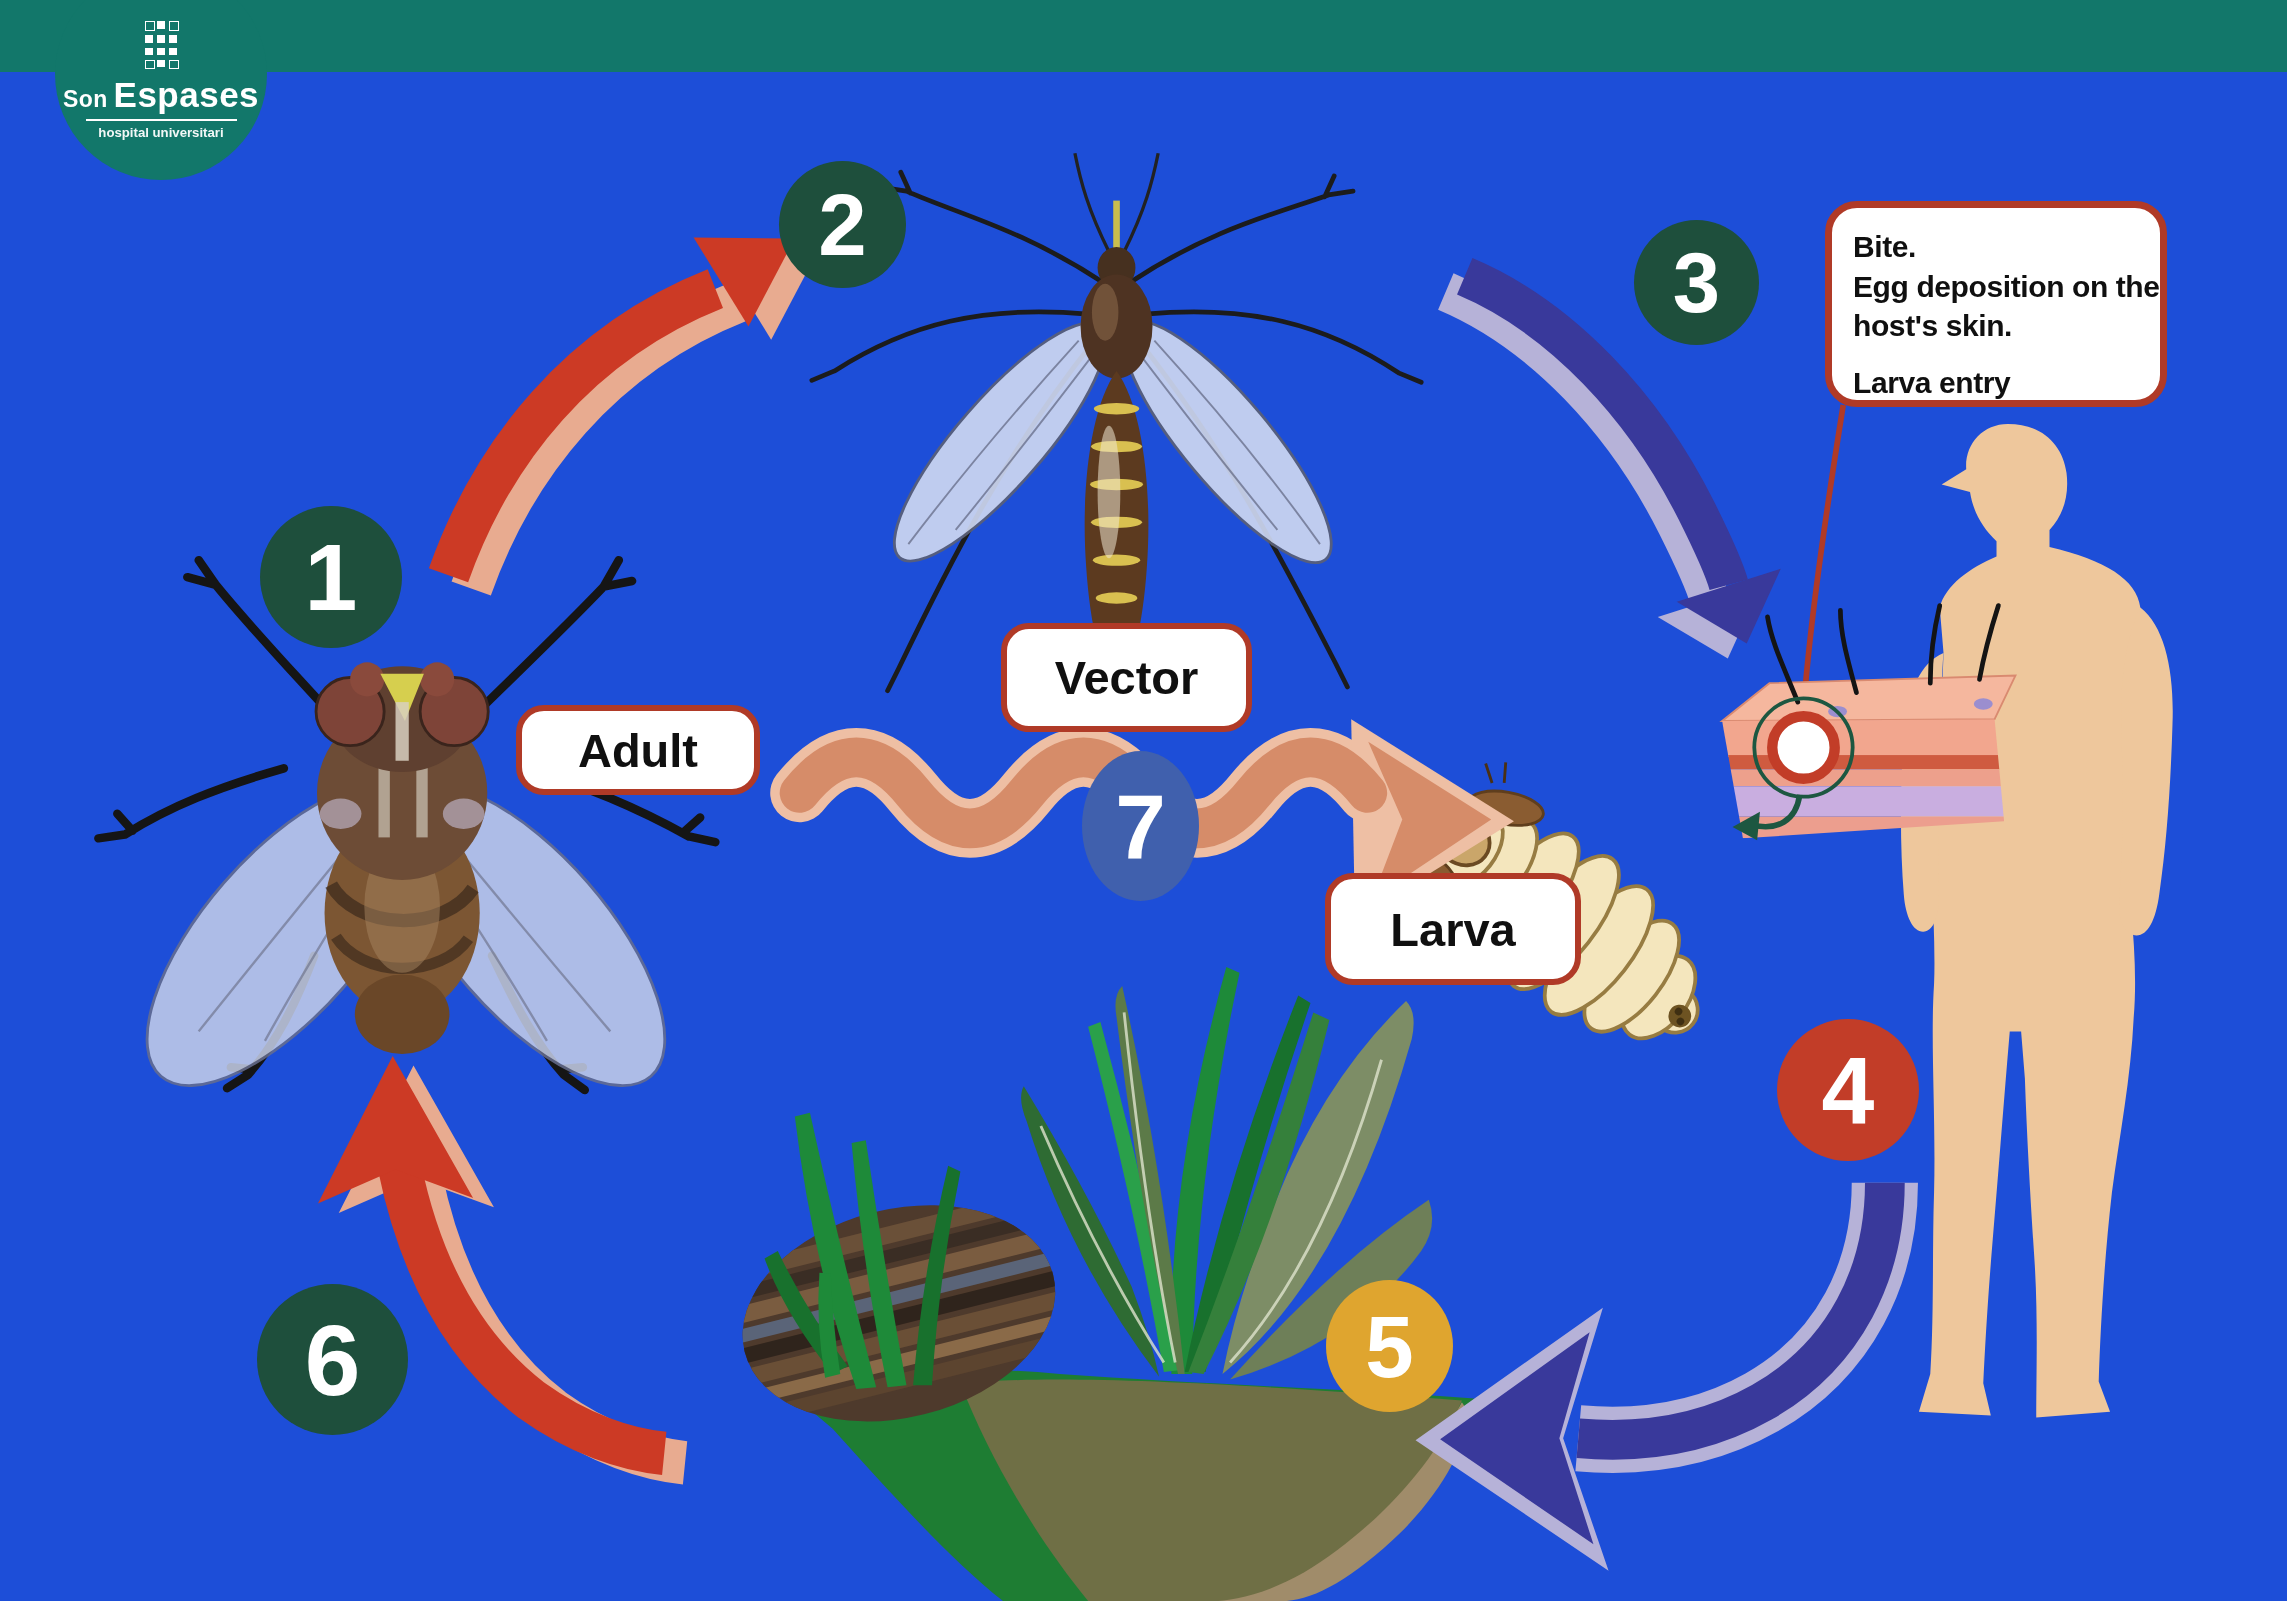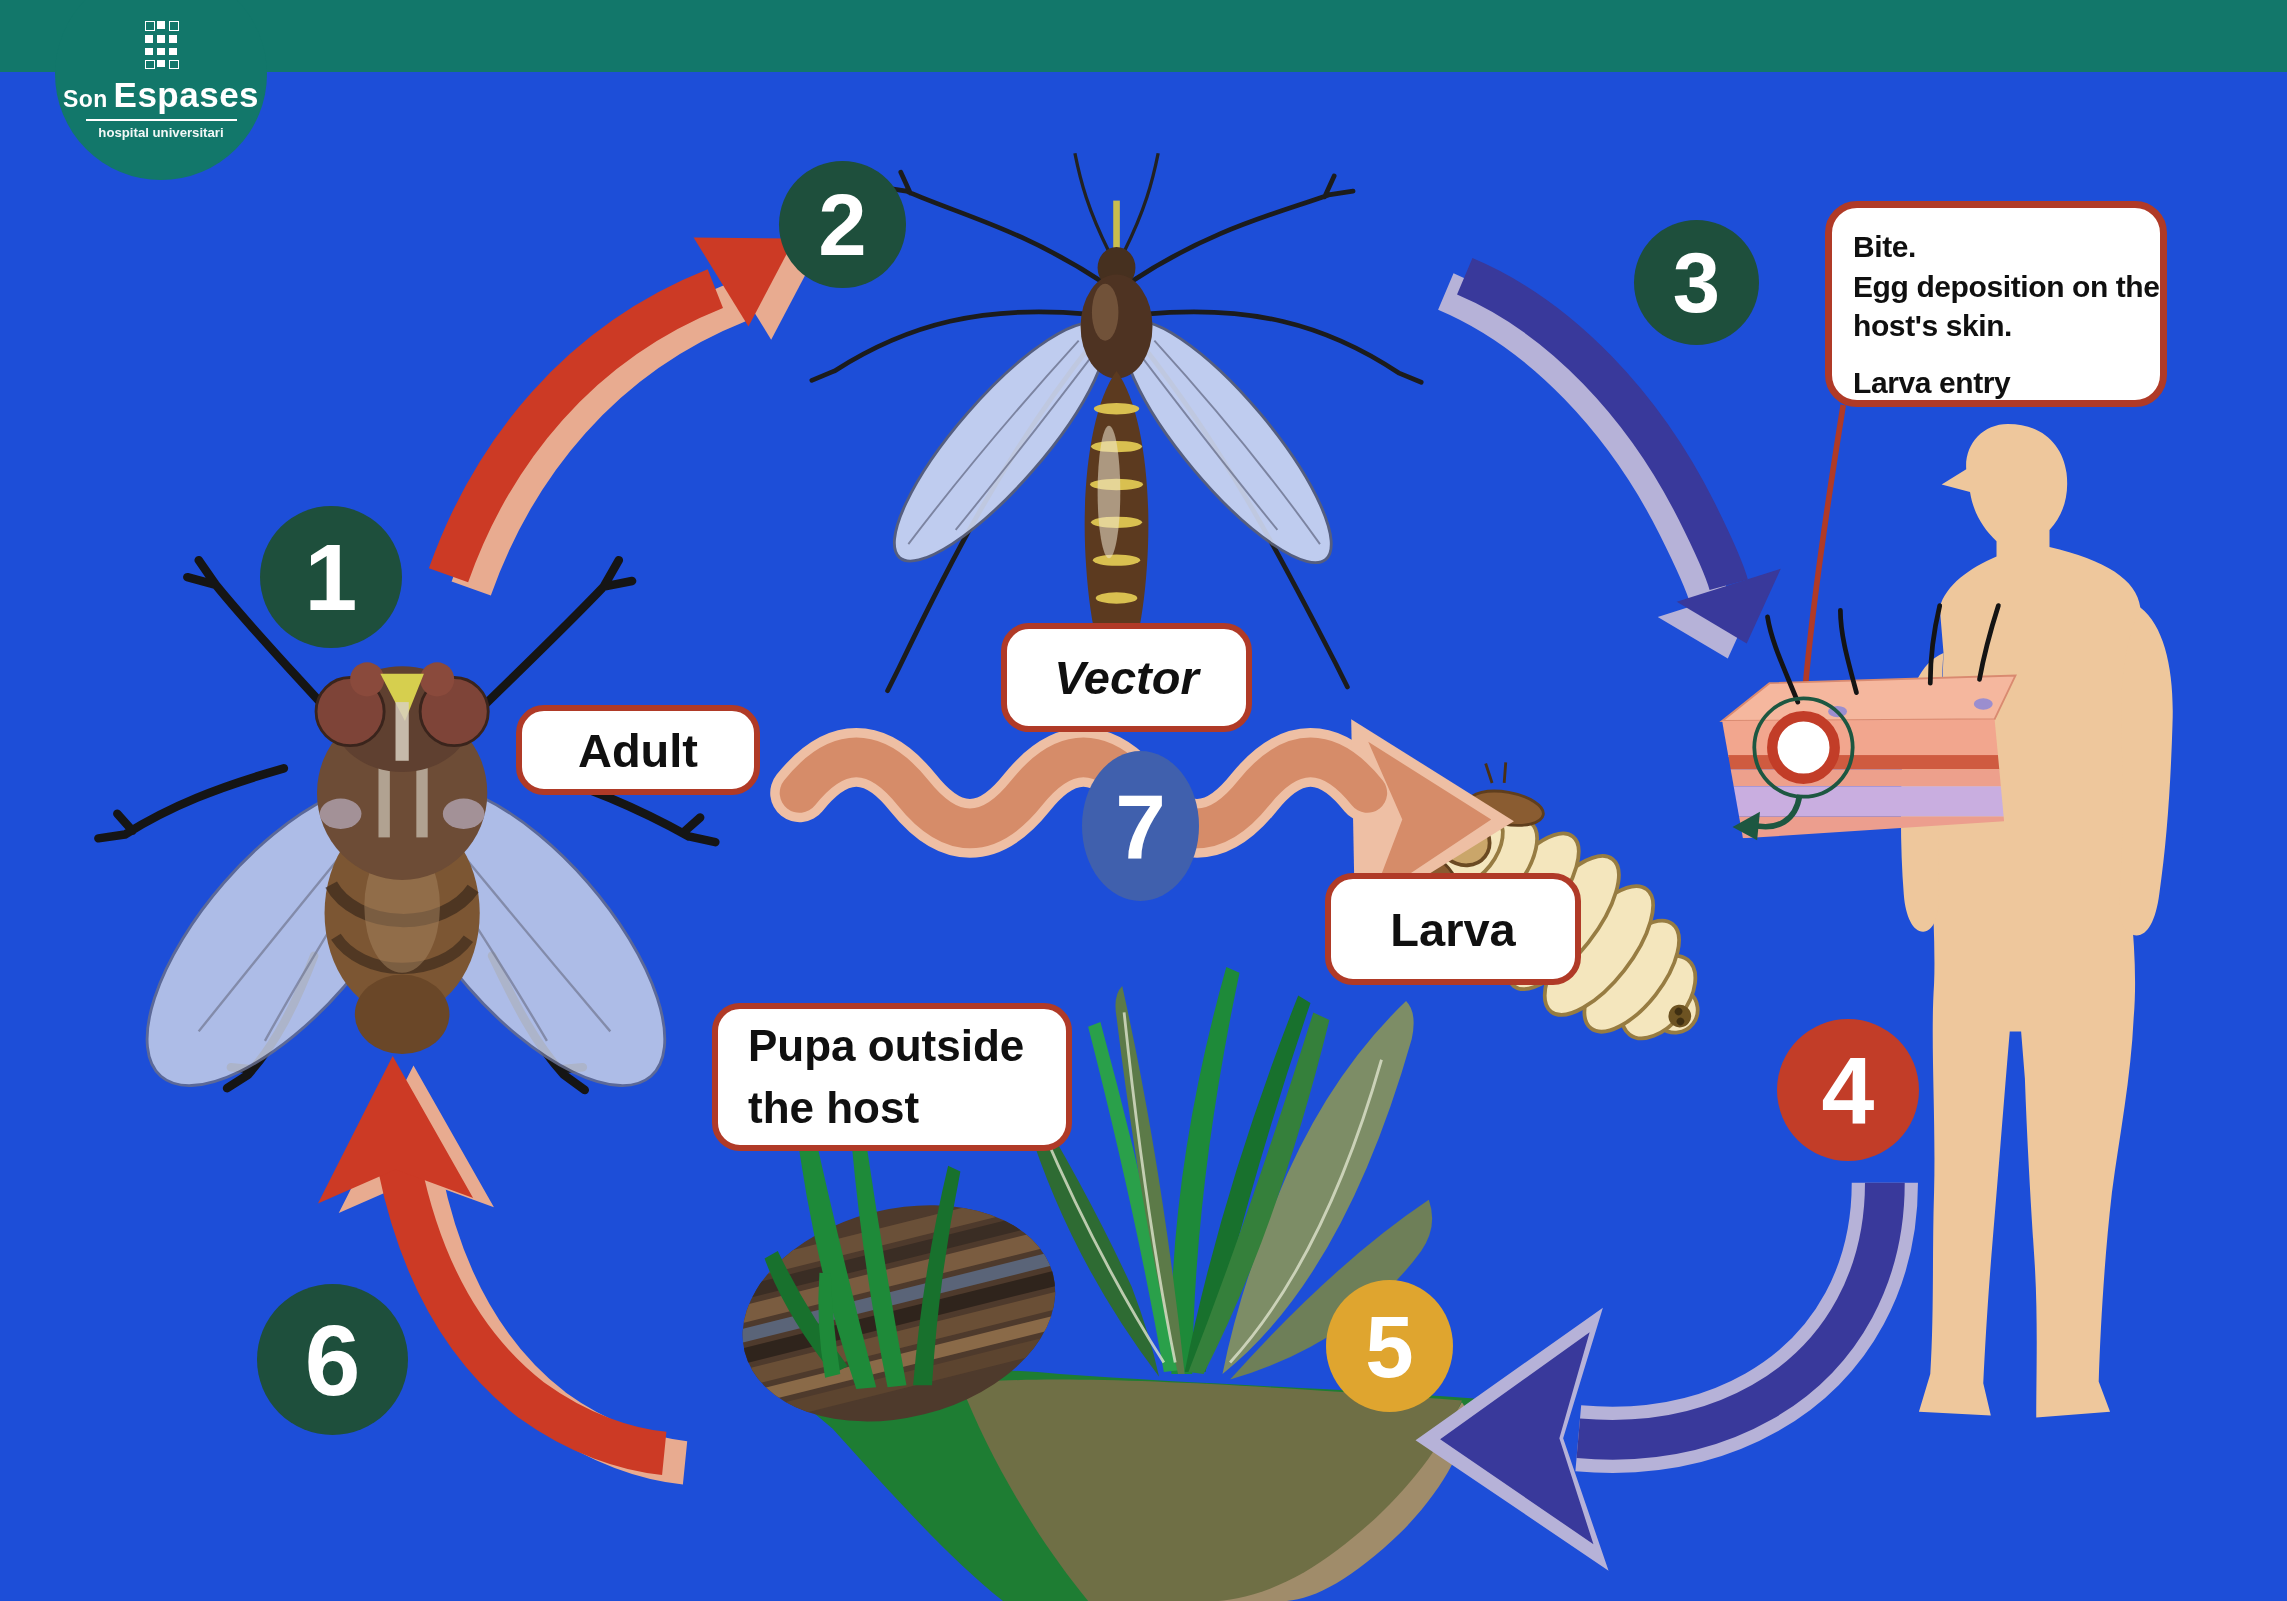--- a/index.html
+++ b/index.html
@@ -287,29 +287,25 @@
   <div class="badge" style="left:779px;top:161px;width:127px;height:127px;background:#1e4f3c;font-size:87px;">2</div>
   <div class="badge" style="left:1634px;top:220px;width:125px;height:125px;background:#1e4f3c;font-size:85px;">3</div>
   <div class="badge" style="left:1777px;top:1019px;width:142px;height:142px;background:#c23d28;font-size:95px;">4</div>
   <div class="badge" style="left:1326px;top:1280px;width:127px;height:132px;background:#dfa52f;font-size:87px;">5</div>
   <div class="badge" style="left:257px;top:1284px;width:151px;height:151px;background:#1e4f3c;font-size:100px;">6</div>
   <div class="badge" style="left:1082px;top:751px;width:117px;height:150px;background:#4060ad;font-size:91px;">7</div>
 
   <div class="label-box" style="left:516px;top:705px;width:244px;height:90px;font-size:47px;box-sizing:border-box;">
     <span>Adult</span>
   </div>
-  <div class="label-box" style="left:1001px;top:623px;width:251px;height:109px;font-size:47px;box-sizing:border-box;font-style:italic;">
+  <div class="label-box" style="left:1001px;top:623px;width:251px;height:109px;font-size:47px;box-sizing:border-box;">
     <span>Vector</span>
   </div>
   <div class="label-box" style="left:1325px;top:873px;width:256px;height:112px;font-size:47px;box-sizing:border-box;">
     <span>Larva</span>
-  </div>
-  <div class="label-box multiline" style="left:712px;top:1003px;width:360px;height:148px;font-size:44px;box-sizing:border-box;line-height:1.4;">
-    <span>Pupa outside</span>
-    <span>the host</span>
   </div>
 
   <div class="callout" style="left:1825px;top:201px;width:342px;height:206px;">
     <span class="cl">Bite.</span>
     <span class="cl">Egg deposition on the</span>
     <span class="cl">host's skin.</span>
     <span class="cl gap">Larva entry</span>
   </div>
 
 </div>

